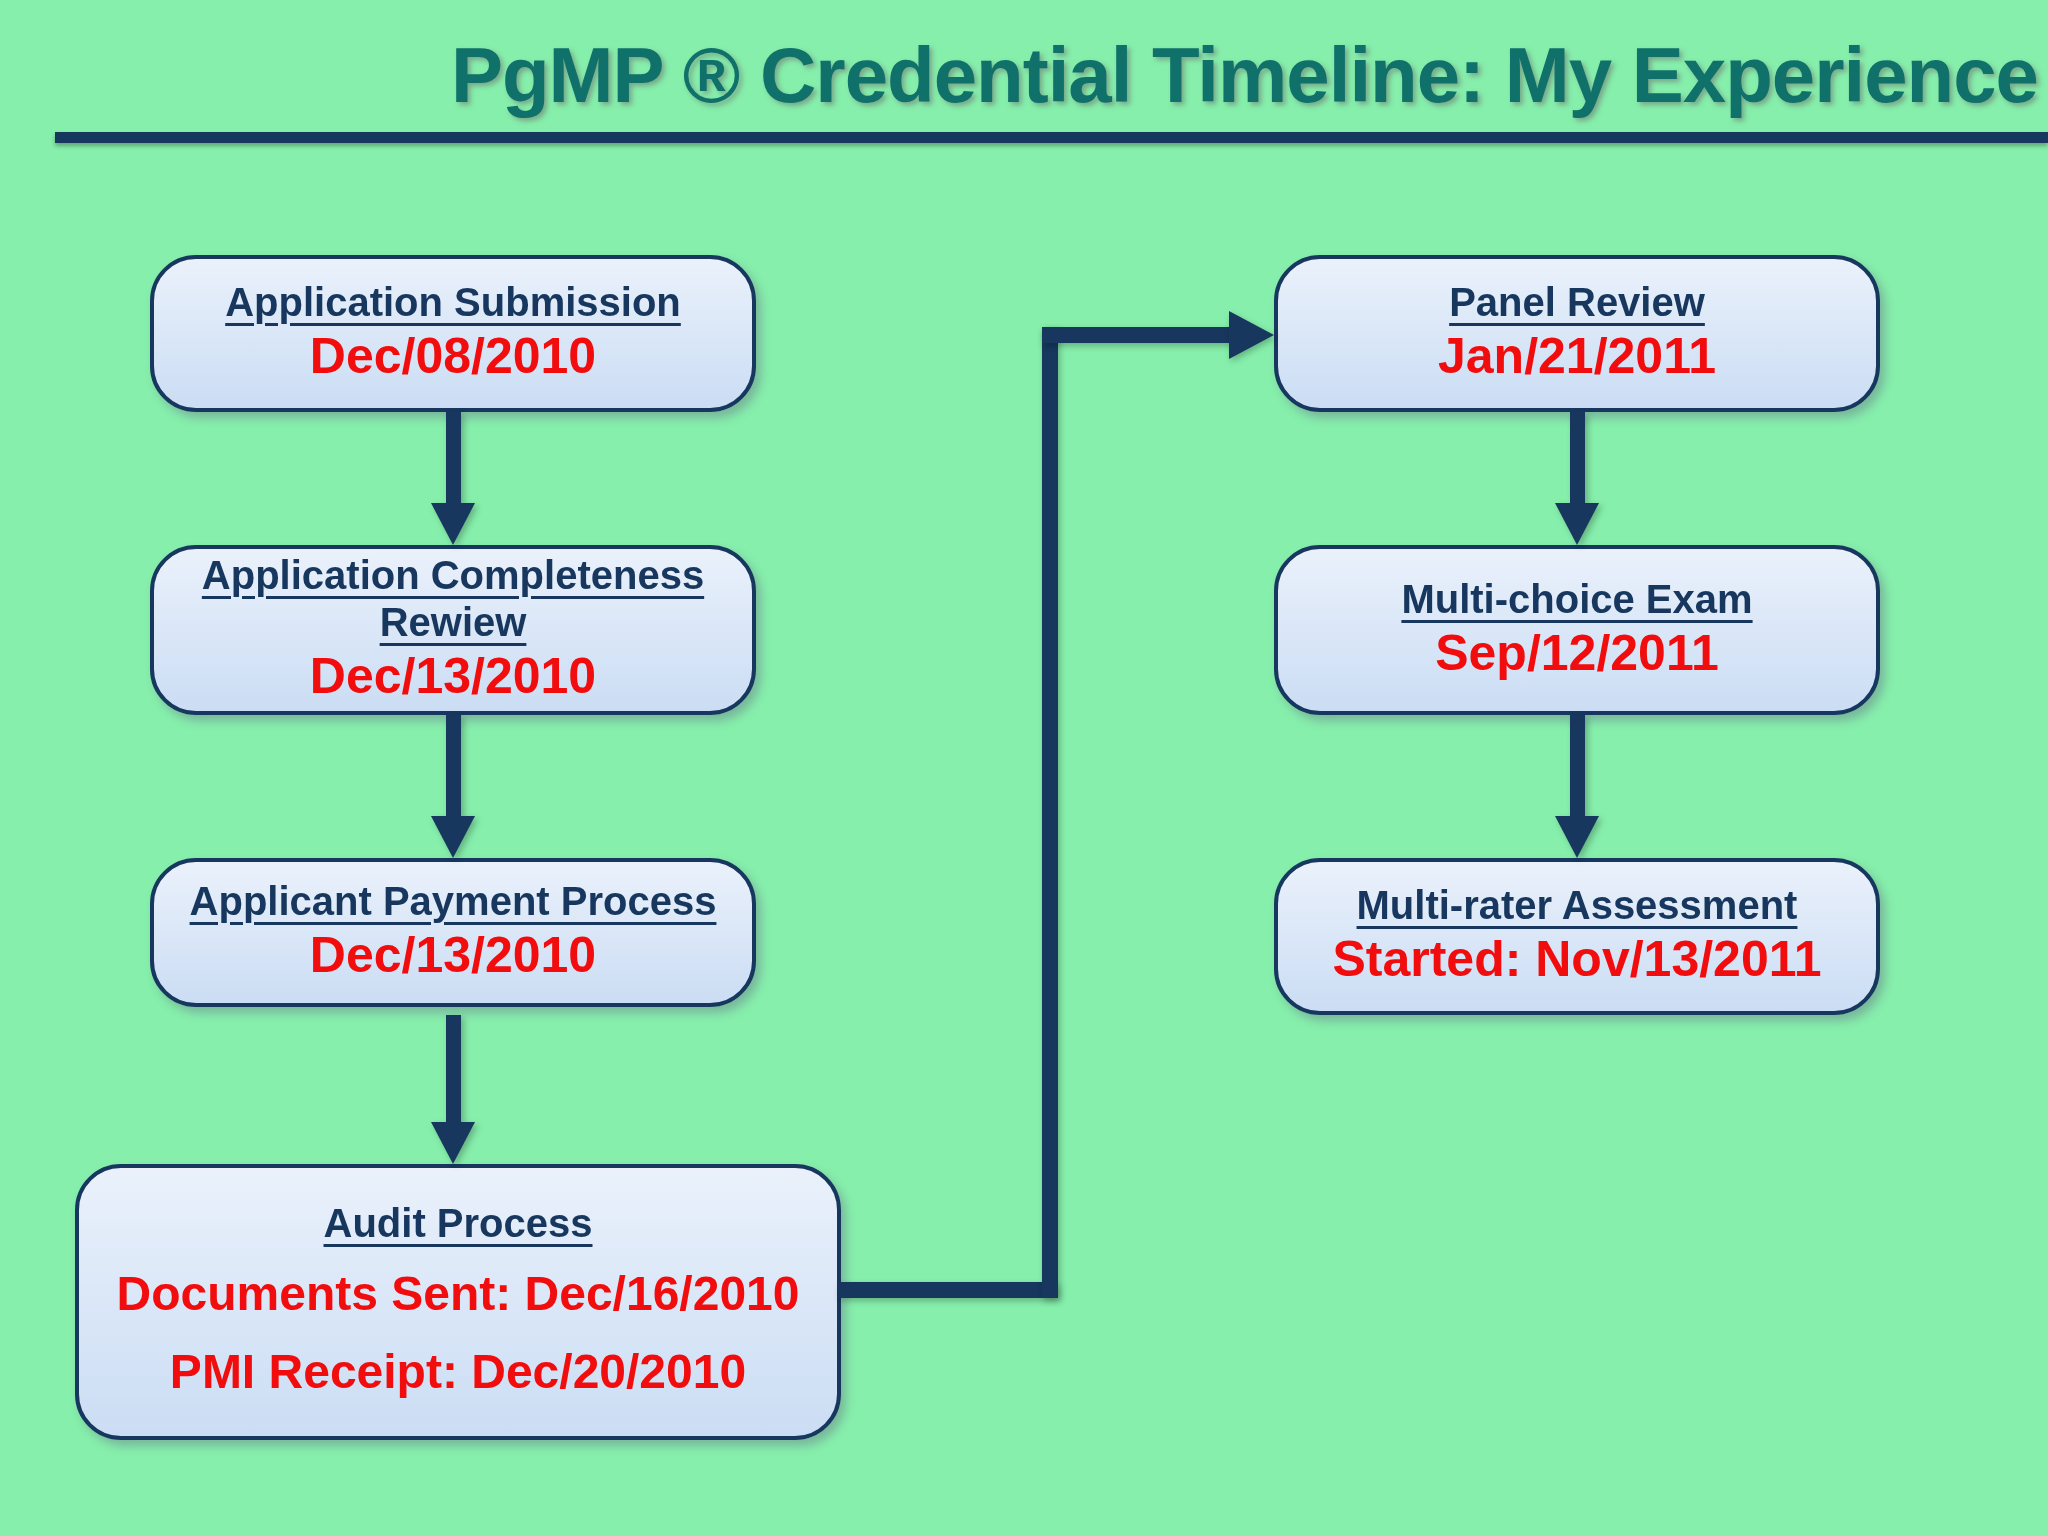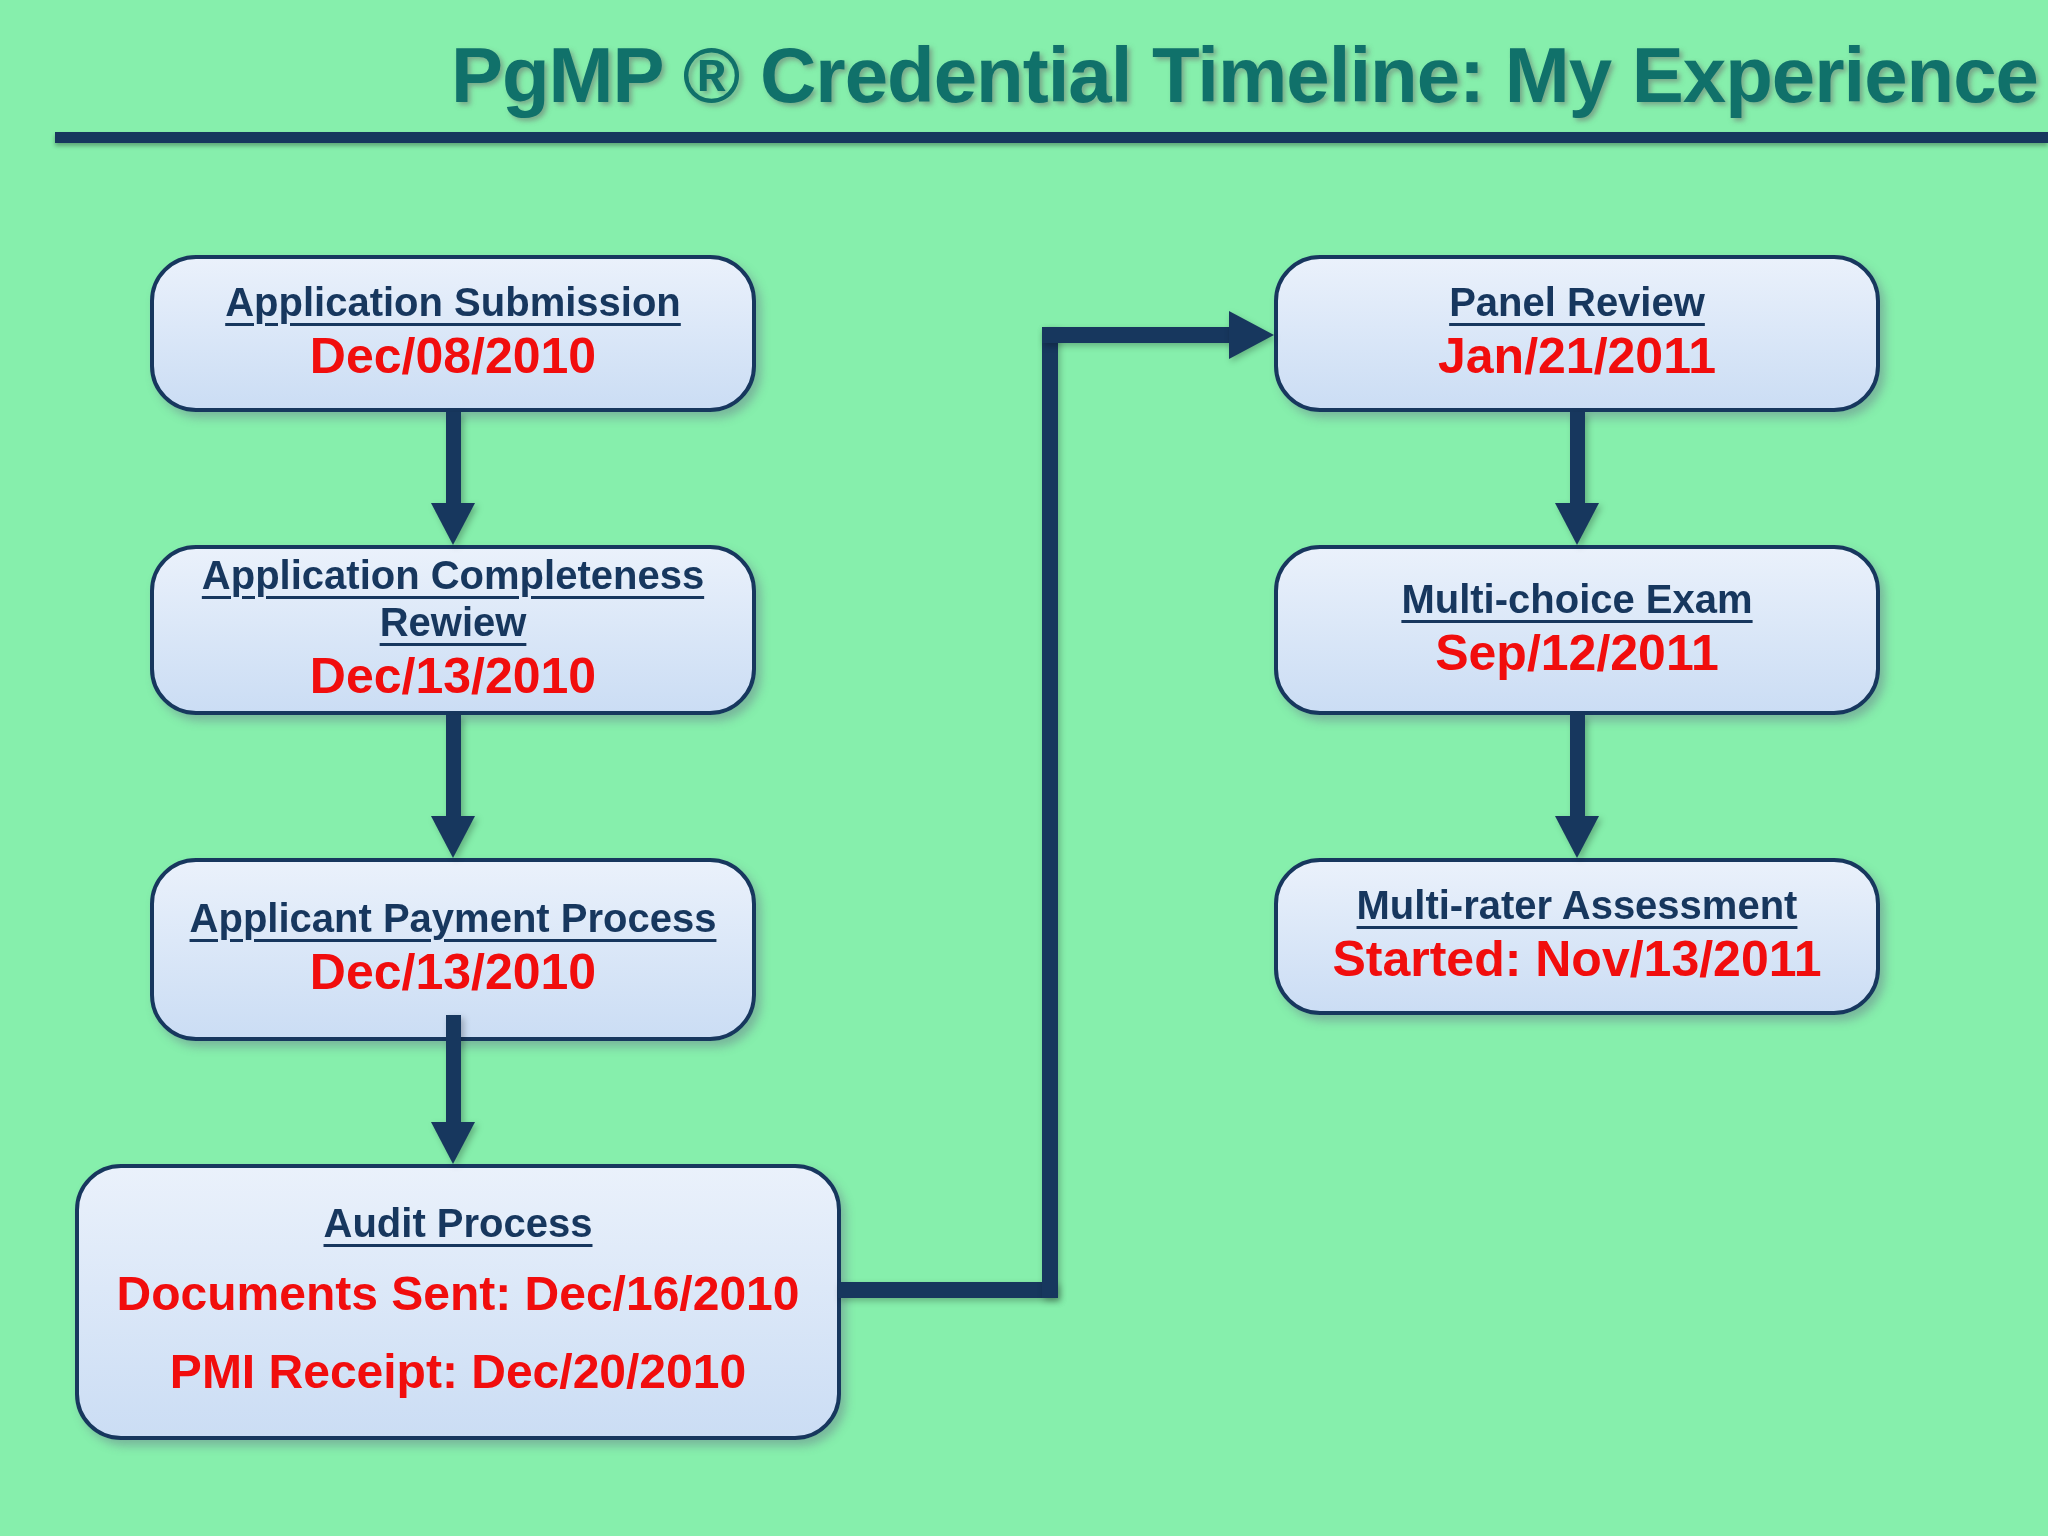--- a/index.html
+++ b/index.html
@@ -57,21 +57,21 @@
     color:#F10D0D;
     font-weight:bold;
     font-size:50px;
     line-height:1.25;
   }
   .box-line.small{font-size:48px;line-height:1.3;margin-top:16px;}
 
   .b-left{left:150px;width:606px;}
   .b-l1{top:255px;height:157px;}
   .b-l2{top:545px;height:170px;}
-  .b-l3{top:858px;height:183px;}
+  .b-l3{top:858px;height:149px;}
   .b-audit{left:75px;width:766px;top:1164px;height:276px;}
   .b-right{left:1274px;width:606px;}
   .b-r1{top:255px;height:157px;text-align:center;}
   .b-r2{top:545px;height:170px;}
   .b-r3{top:858px;height:157px;}
 
   
   .varrow{
     position:absolute;
     width:44px;

